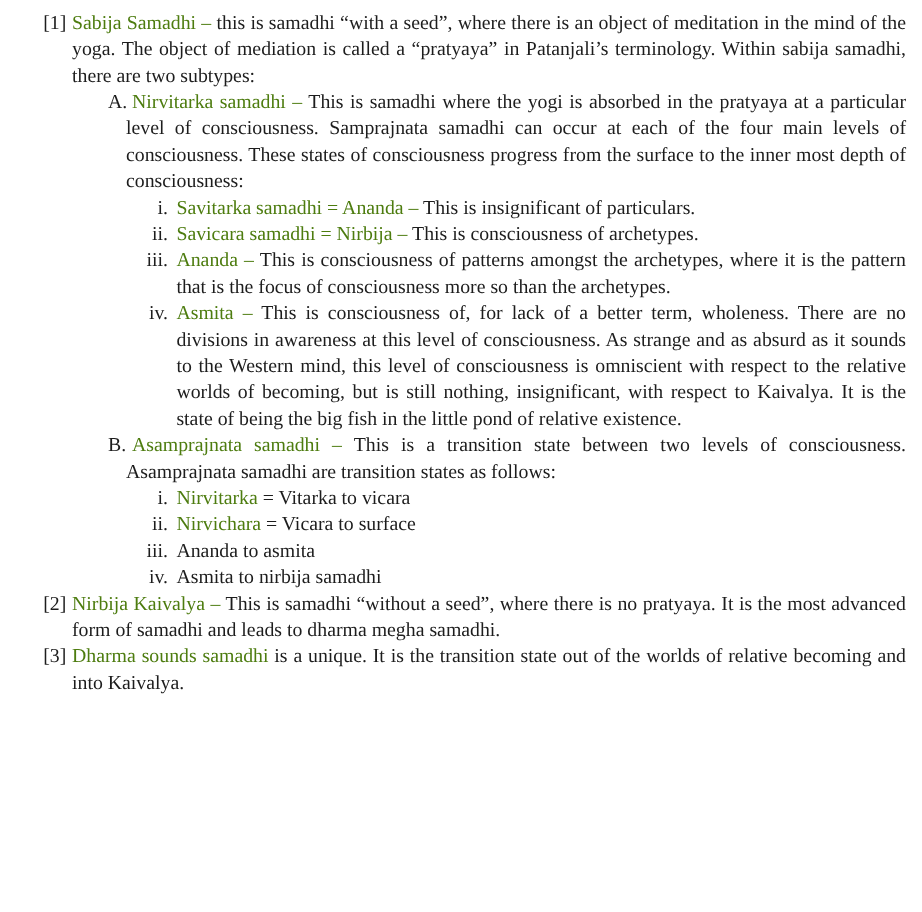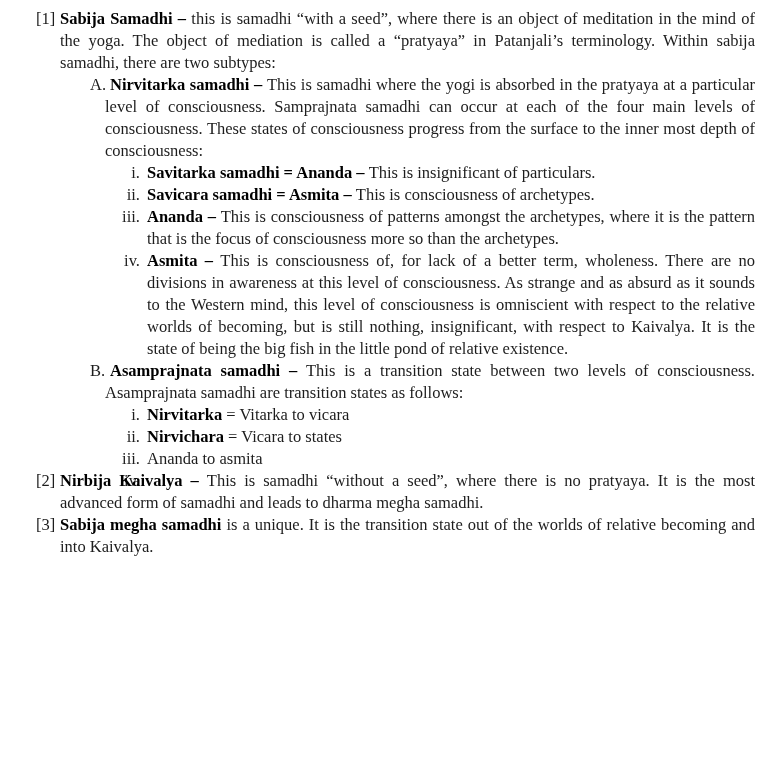--- a/index.html
+++ b/index.html
@@ -23,21 +23,21 @@
     margin: 0;
     font-size: 16.5px;
     line-height: 22px;
     text-align: justify;
   }
   .marker {
     position: absolute;
     top: 0;
     white-space: nowrap;
   }
-  b.lead { font-weight: bold; color: #000000; margin-top: 36px; }
+  b.lead { font-weight: normal; color: #4d7c0f; margin-top: 36px; }
 
   
   .level-1 { padding-left: 60px; }
   .level-1 > .marker { left: 36px; }
 
   
   .level-2 { padding-left: 105px; text-indent: 5px; }
   .level-2 > .marker { left: 85px; }
 
   
@@ -63,52 +63,52 @@
 
   <p class="para level-2 mt20">
     <span class="marker">A.</span><b class="lead">Nirvitarka samadhi – </b><span>This is samadhi where the yogi is absorbed in the pratyaya at a particular level of consciousness. Samprajnata samadhi can occur at each of the four main levels of consciousness. These states of consciousness progress from the surface to the inner most depth of consciousness:</span>
   </p>
 
   <p class="para level-3 mt8">
     <span class="marker">i.</span><b class="lead">Savitarka samadhi = Ananda – </b><span>This is insignificant of particulars.</span>
   </p>
 
   <p class="para level-3 mt8">
-    <span class="marker">ii.</span><b class="lead">Savicara samadhi = Asmita – </b><span>This is consciousness of archetypes.</span>
+    <span class="marker">ii.</span><b class="lead">Savicara samadhi = Nirbija – </b><span>This is consciousness of archetypes.</span>
   </p>
 
   <p class="para level-3 mt8">
     <span class="marker">iii.</span><b class="lead">Ananda – </b><span>This is consciousness of patterns amongst the archetypes, where it is the pattern that is the focus of consciousness more so than the archetypes.</span>
   </p>
 
   <p class="para level-3 mt11">
     <span class="marker">iv.</span><b class="lead">Asmita – </b><span>This is consciousness of, for lack of a better term, wholeness. There are no divisions in awareness at this level of consciousness. As strange and as absurd as it sounds to the Western mind, this level of consciousness is omniscient with respect to the relative worlds of becoming, but is still nothing, insignificant, with respect to Kaivalya. It is the state of being the big fish in the little pond of relative existence.</span>
   </p>
 
   <p class="para level-2 mt8">
     <span class="marker">B.</span><b class="lead">Asamprajnata samadhi – </b><span>This is a transition state between two levels of consciousness. Asamprajnata samadhi are transition states as follows:</span>
   </p>
 
   <p class="para level-3 mt0">
     <span class="marker">i.</span><b class="lead">Nirvitarka </b><span>= Vitarka to vicara</span>
   </p>
 
   <p class="para level-3 mt0">
-    <span class="marker">ii.</span><b class="lead">Nirvichara </b><span>= Vicara to states</span>
+    <span class="marker">ii.</span><b class="lead">Nirvichara </b><span>= Vicara to surface</span>
   </p>
 
   <p class="para level-3 mt0">
     <span class="marker">iii.</span><b class="lead"></b><span>Ananda to asmita</span>
   </p>
 
   <p class="para level-3 mt0">
-    <span class="marker">iv.</span><b class="lead"></b>
+    <span class="marker">iv.</span><b class="lead"></b><span>Asmita to nirbija samadhi</span>
   </p>
 
   <p class="para level-1 mt7">
     <span class="marker">[2]</span><b class="lead">Nirbija Kaivalya – </b><span>This is samadhi “without a seed”, where there is no pratyaya. It is the most advanced form of samadhi and leads to dharma megha samadhi.</span>
   </p>
 
   <p class="para level-1 mt9">
-    <span class="marker">[3]</span><b class="lead">Sabija megha samadhi </b><span>is a unique. It is the transition state out of the worlds of relative becoming and into Kaivalya.</span>
+    <span class="marker">[3]</span><b class="lead">Dharma sounds samadhi </b><span>is a unique. It is the transition state out of the worlds of relative becoming and into Kaivalya.</span>
   </p>
 
 </div>
 
 </body></html>

